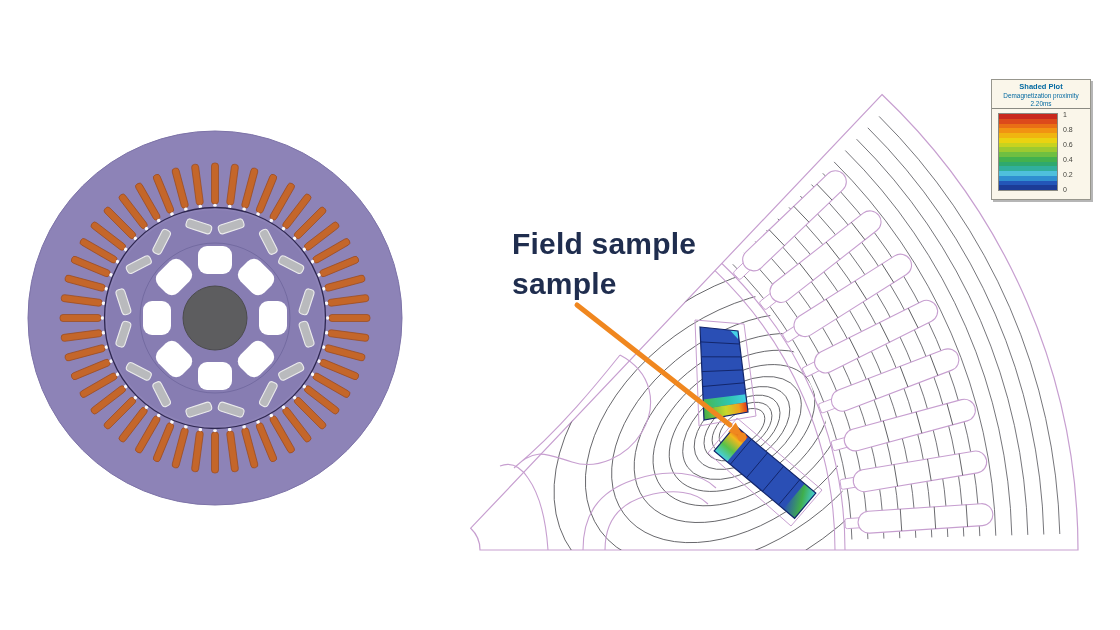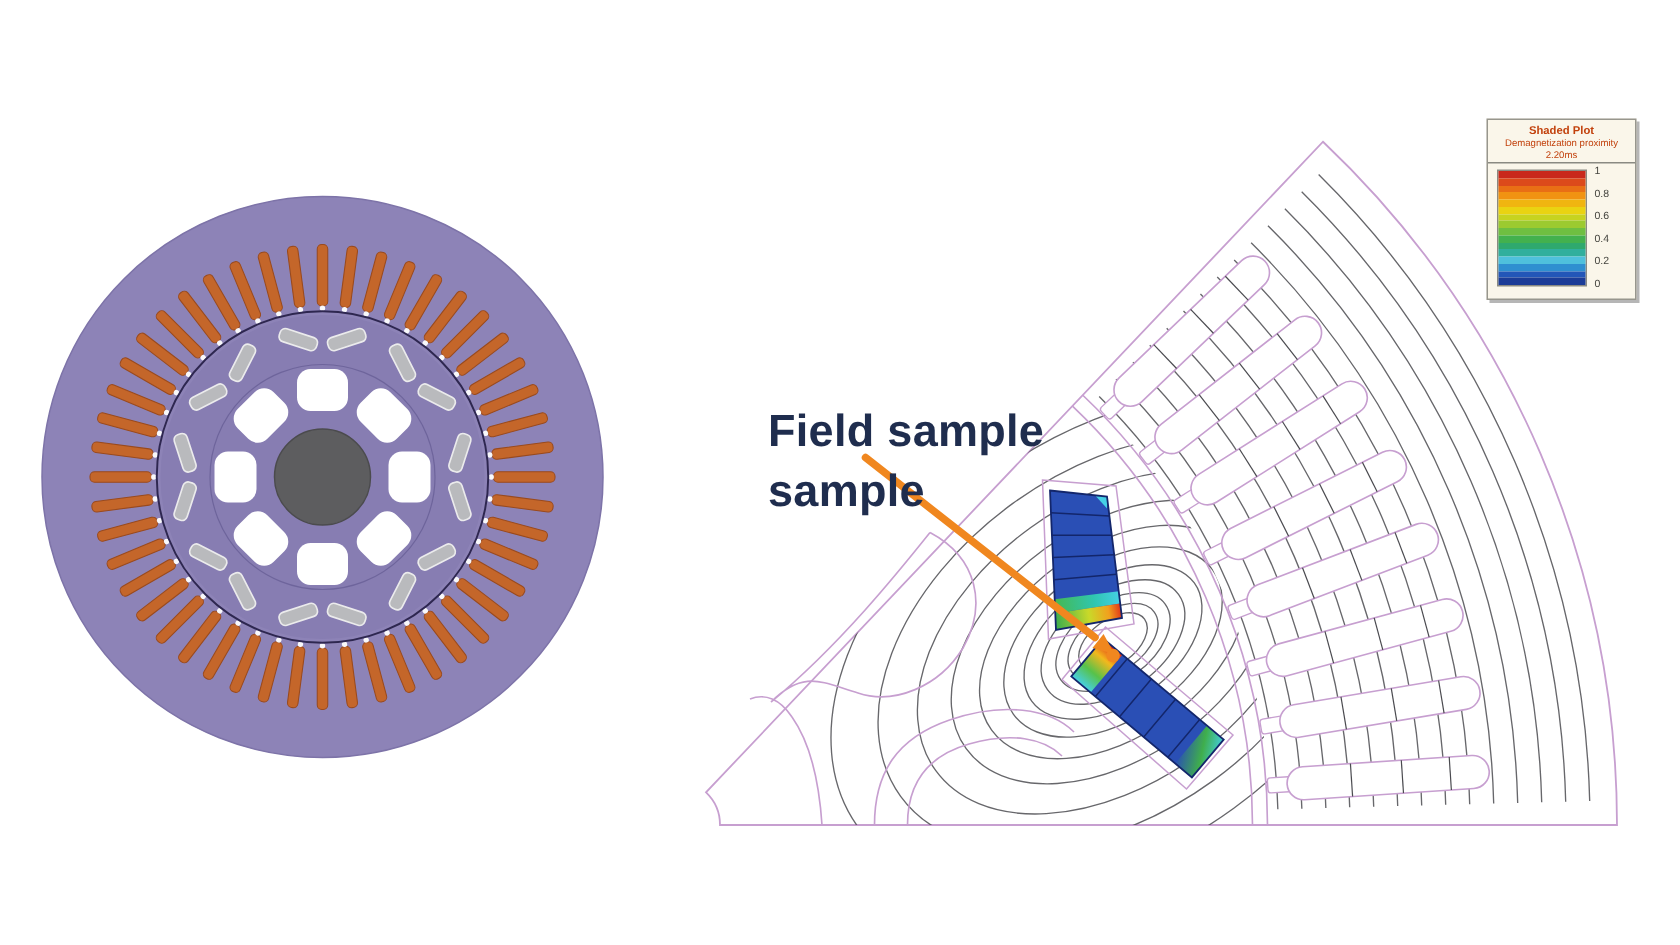--- a/index.html
+++ b/index.html
@@ -6,29 +6,29 @@
   .stage{
     position:relative;width:1120px;height:630px;background:#ffffff;overflow:hidden;
     font-family:"Liberation Sans", sans-serif;
   }
   .panel{position:absolute;top:0;}
   #left-panel{left:0;width:440px;height:630px;}
   #right-panel{left:440px;width:680px;height:630px;}
   svg{display:block;}
   .field-label{
     position:absolute;left:512px;top:224px;width:270px;
-    font-size:30px;font-weight:700;line-height:1.32;letter-spacing:.2px;margin-top:44px;
+    font-size:30px;font-weight:700;line-height:1.32;letter-spacing:.2px;
   }
   .legend{
     position:absolute;left:991px;top:79px;width:100px;height:121px;
     background:#faf6ea;border:1px solid #97968d;box-sizing:border-box;
     box-shadow:2px 2px 0 rgba(110,110,110,.5);
   }
   .legend-header{
-    border-bottom:1px solid #8a8a82;padding:2px 1px 1px 1px;text-align:center;color:#c2410c;
+    border-bottom:1px solid #8a8a82;padding:2px 1px 1px 1px;text-align:center;color:#0369a1;
   }
   .legend-title{font-size:7.5px;font-weight:700;}
   .legend-subtitle{font-size:6.4px;margin-top:1px;white-space:nowrap;}
   .legend-time{font-size:6.4px;margin-top:1px;}
   .legend-body{display:flex;padding:4px 2px 2px 6px;}
   .colorbar{
     width:60px;height:78px;display:flex;flex-direction:column;
     border:1px solid #8a8a82;box-sizing:border-box;
   }
   .colorbar .stripe{flex:1;}

